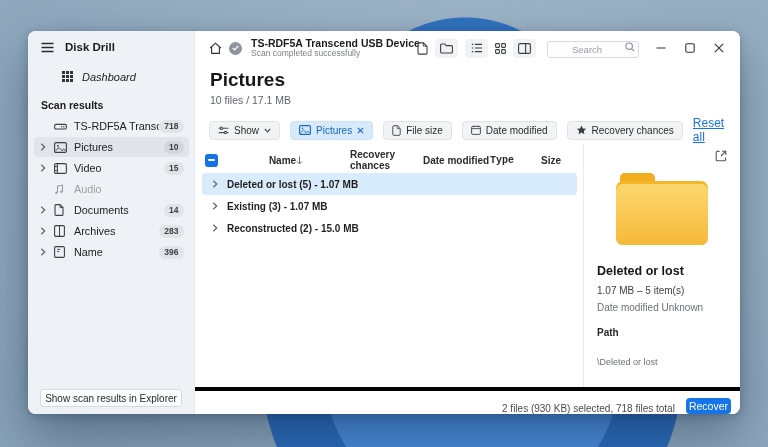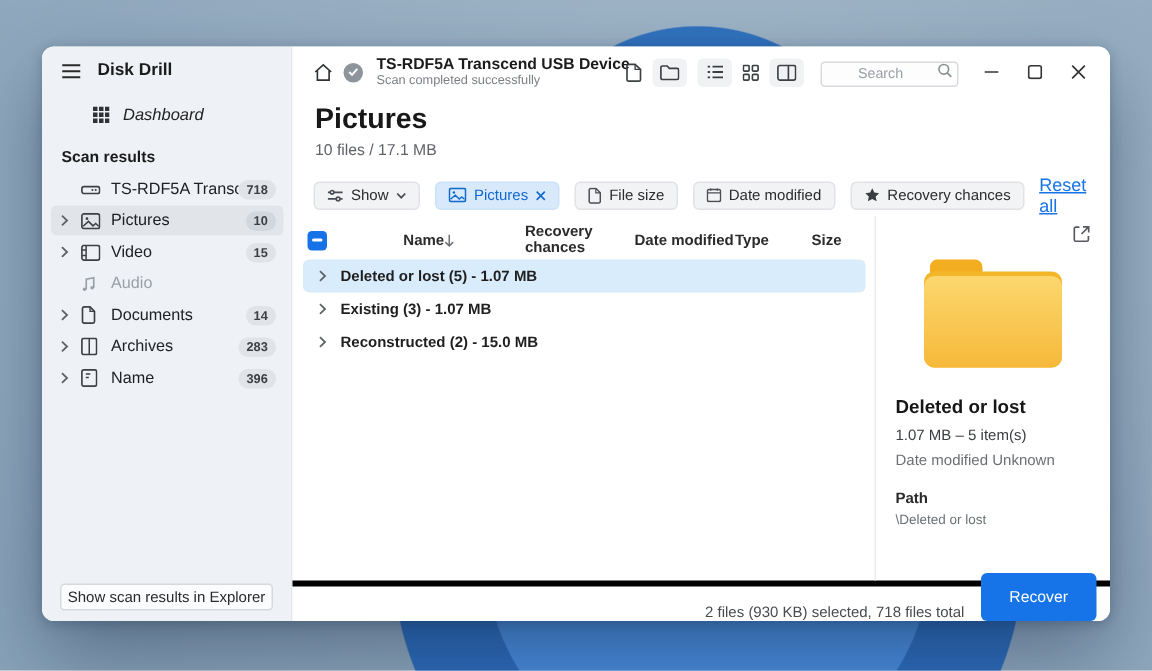--- a/index.html
+++ b/index.html
@@ -84,47 +84,47 @@
   .cb {
     width:13px; height:13px; border-radius:3px; background:#1772e8;
     display:flex; align-items:center; justify-content:center; cursor:pointer; flex:none;
   }
   .cb .dash { width:7px; height:1.6px; background:#fff; border-radius:1px; }
   .col-check { width:25px; display:flex; }
   .col-name { width:120px; display:flex; align-items:center; justify-content:center; padding-right:8px; }
   .sort-ico { color:#6a6f74; display:flex; }
   .col-recovery { width:73px; }
   .col-date { width:67px; }
-  .col-type { width:51px; }
+  .col-type { width:51px;font-family:Liberation Mono, monospace; }
   .col-size { flex:1; }
   .rows { padding:2px 6px 0 7px; }
   .row {
     display:flex; align-items:center; height:22px; border-radius:4px;
     padding-left:10px; gap:9px; cursor:pointer;
   }
   .row.selected { background:#d9ecfc; }
   .row .chev { display:flex; color:#5f6368; }
   .row .rname { font-size:10px; font-weight:600; color:#1f1f1f; }
   
   .details { width:157px; border-left:1px solid #ebebeb; position:relative; padding:0 13px; flex:none; }
   .expand-ico { position:absolute; top:6px; right:13px; color:#55595e; cursor:pointer; }
   .folder-wrap { margin:27px auto 0; width:92px; height:76px; }
   .d-title { font-size:12.5px; font-weight:700; color:#161616; margin-top:17px; }
   .d-size { font-size:10px; color:#3c4043; margin-top:7px; }
   .d-date { font-size:10px; color:#6b7075; margin-top:6px; }
   .d-path-label { font-size:10px; font-weight:700; color:#2a2a2a; margin-top:14px; }
-  .d-path { font-size:9px; color:#6b7075; margin-top:3px; }
+  .d-path { font-size:9px; color:#6b7075; margin-top:19px; }
   
   .footer-main {
     height:27px; border-top:4px solid #000000; display:flex; align-items:flex-end;
     justify-content:flex-end; gap:11px; padding:0 9px; flex:none;
   }
   .footer-status { font-size:10px; color:#474b50; }
   .recover-btn {
-    height:32px; padding:0 19px; background:#1673e8; color:#fff; border:none;
+    height:16px; padding:0 3px; background:#1673e8; color:#fff; border:none;
     border-radius:4px; font-size:10.5px; cursor:pointer; font-family:inherit;
   }
   svg { display:block; }
 </style>
 </head>
 <body>
 
 <div class="window">
 
   <div class="sidebar">

